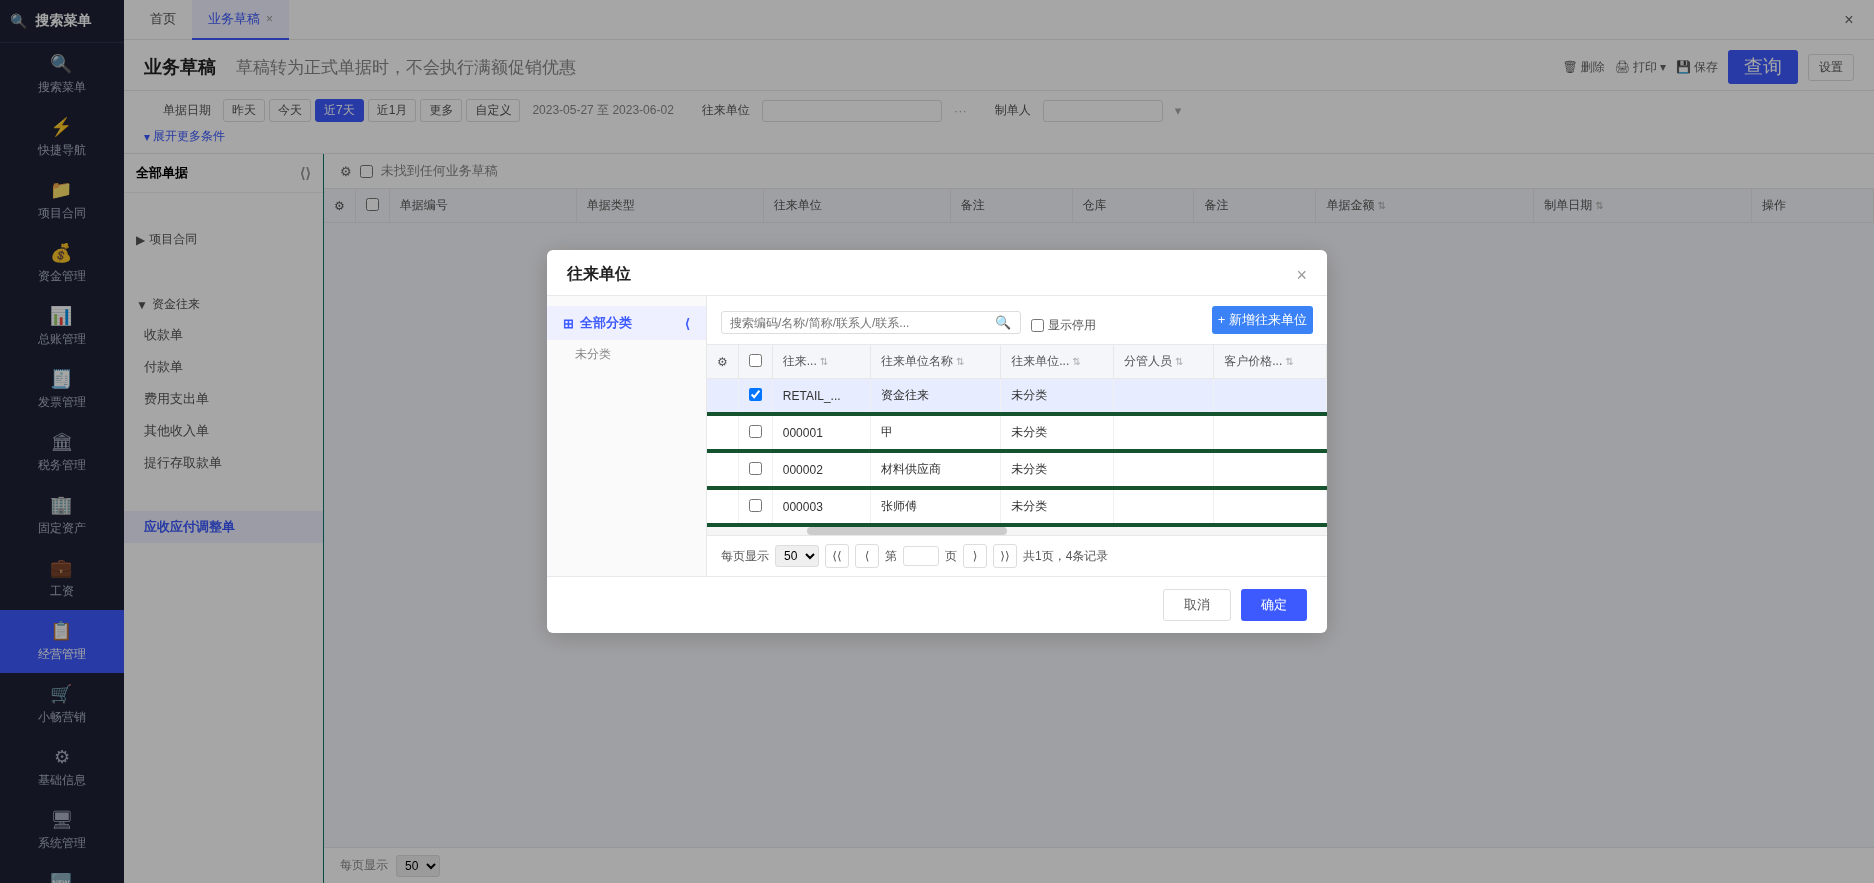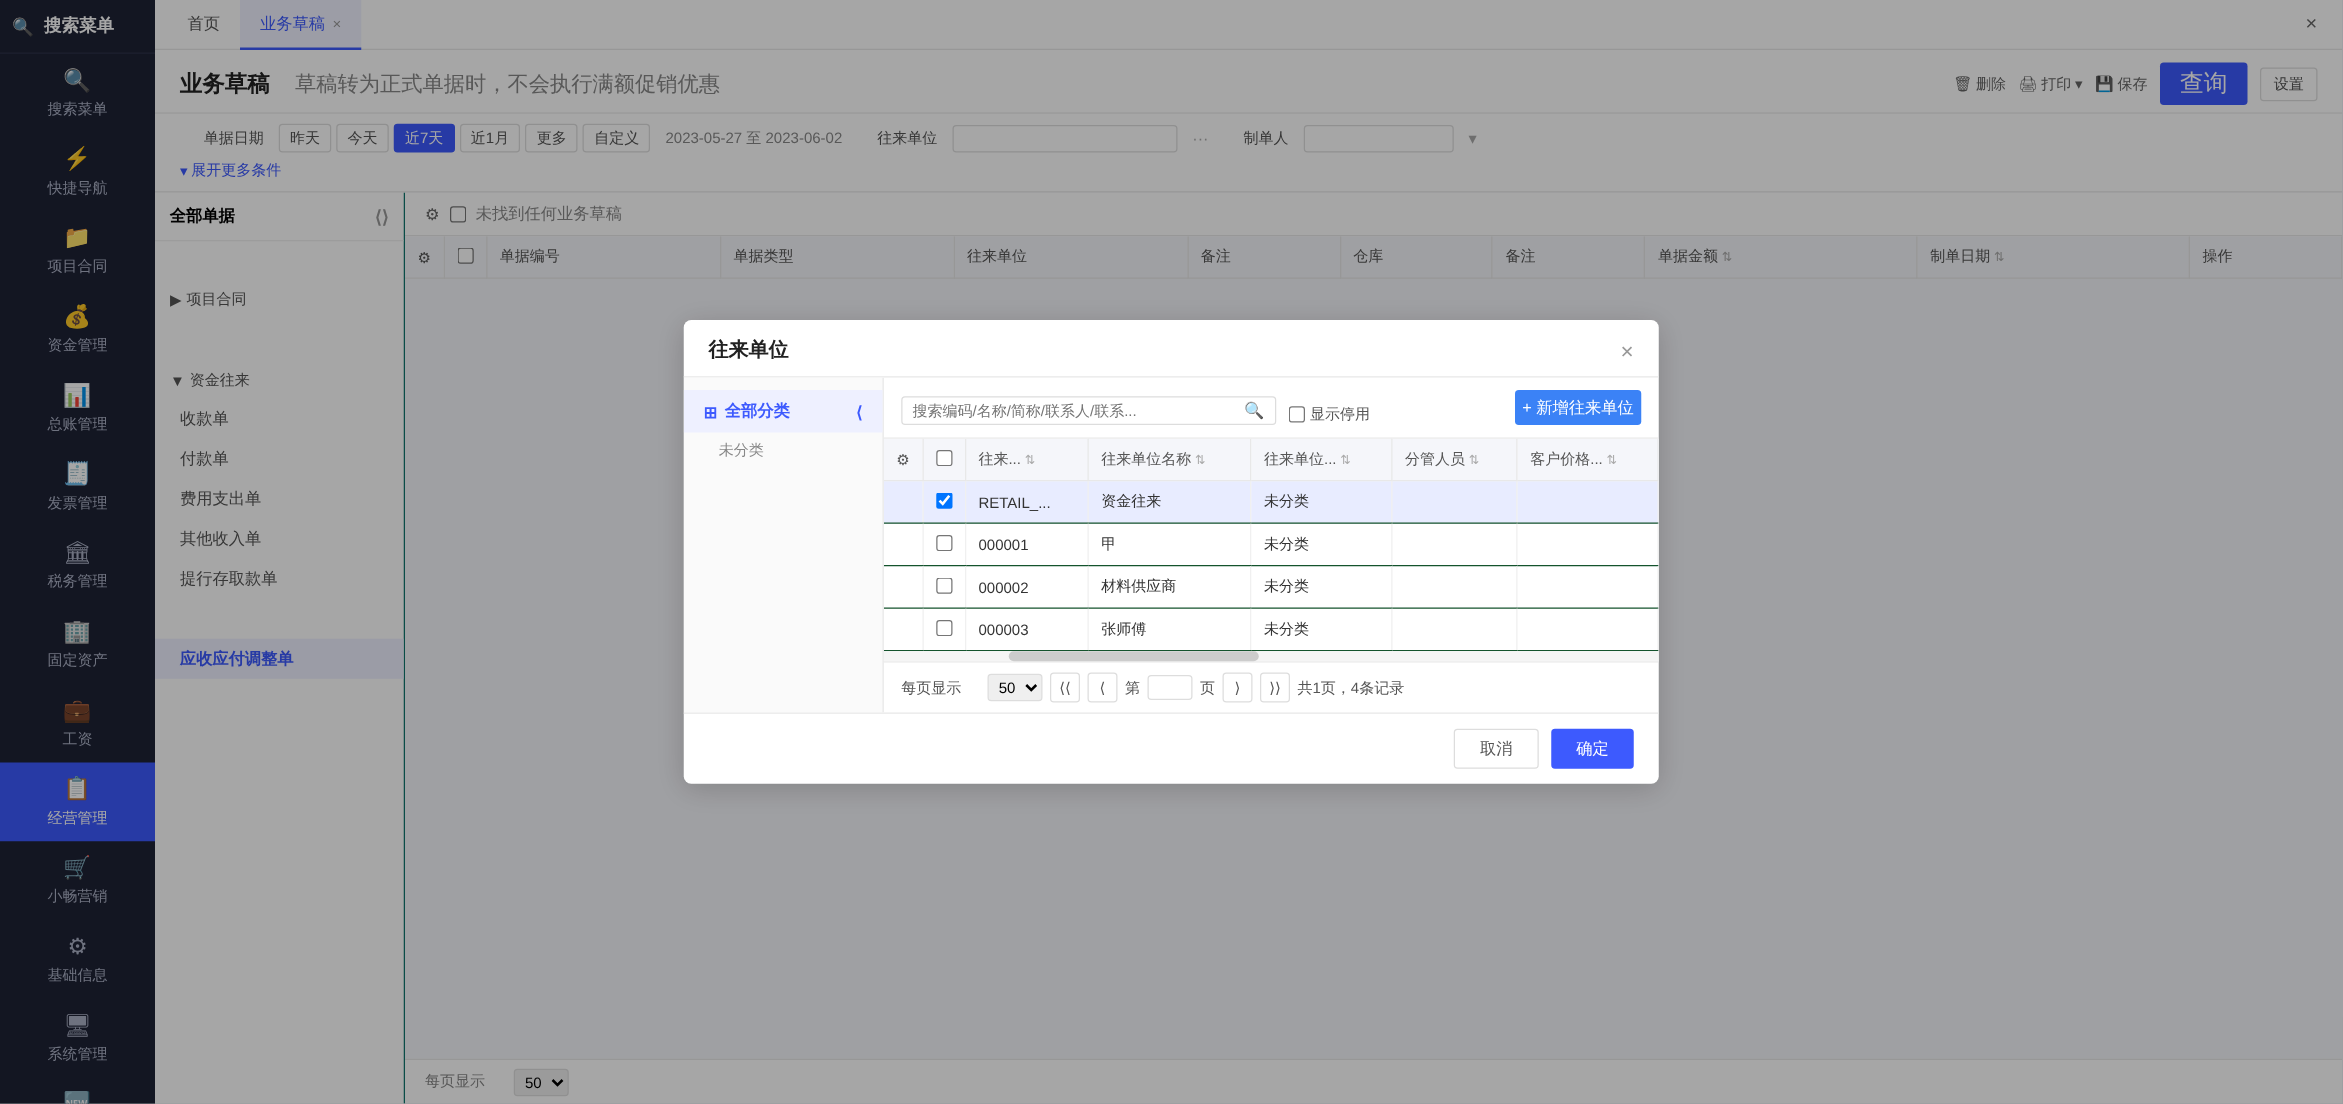--- a/index.html
+++ b/index.html
@@ -296,21 +296,21 @@
       background: #f5f6fa;
       padding: 8px 10px;
       border-bottom: 1px solid #e8e8e8;
       color: #555;
       font-weight: normal;
       text-align: left;
       white-space: nowrap;
     }
     .dialog-table td {
       padding: 8px 10px;
-      border-bottom: 1px solid #14532d;
+      border-bottom: 4px solid #14532d;
       color: #333;
       white-space: nowrap;
     }
     .dialog-table tr.selected td { background: #e8ecff; }
 
     .dialog-scrollbar {
       height: 8px;
       background: #f5f5f5;
       position: relative;
     }
@@ -351,21 +351,20 @@
       border-radius: 3px;
       padding: 2px 4px;
       text-align: center;
       font-size: 12px;
     }
     .pg-select {
       border: 1px solid #ddd;
       border-radius: 3px;
       padding: 2px 4px;
       font-size: 12px;
-      margin-left: 15px;
     }
 
     
     .dialog-footer {
       padding: 12px 20px;
       border-top: 1px solid #e8e8e8;
       display: flex;
       justify-content: flex-end;
       gap: 10px;
     }

